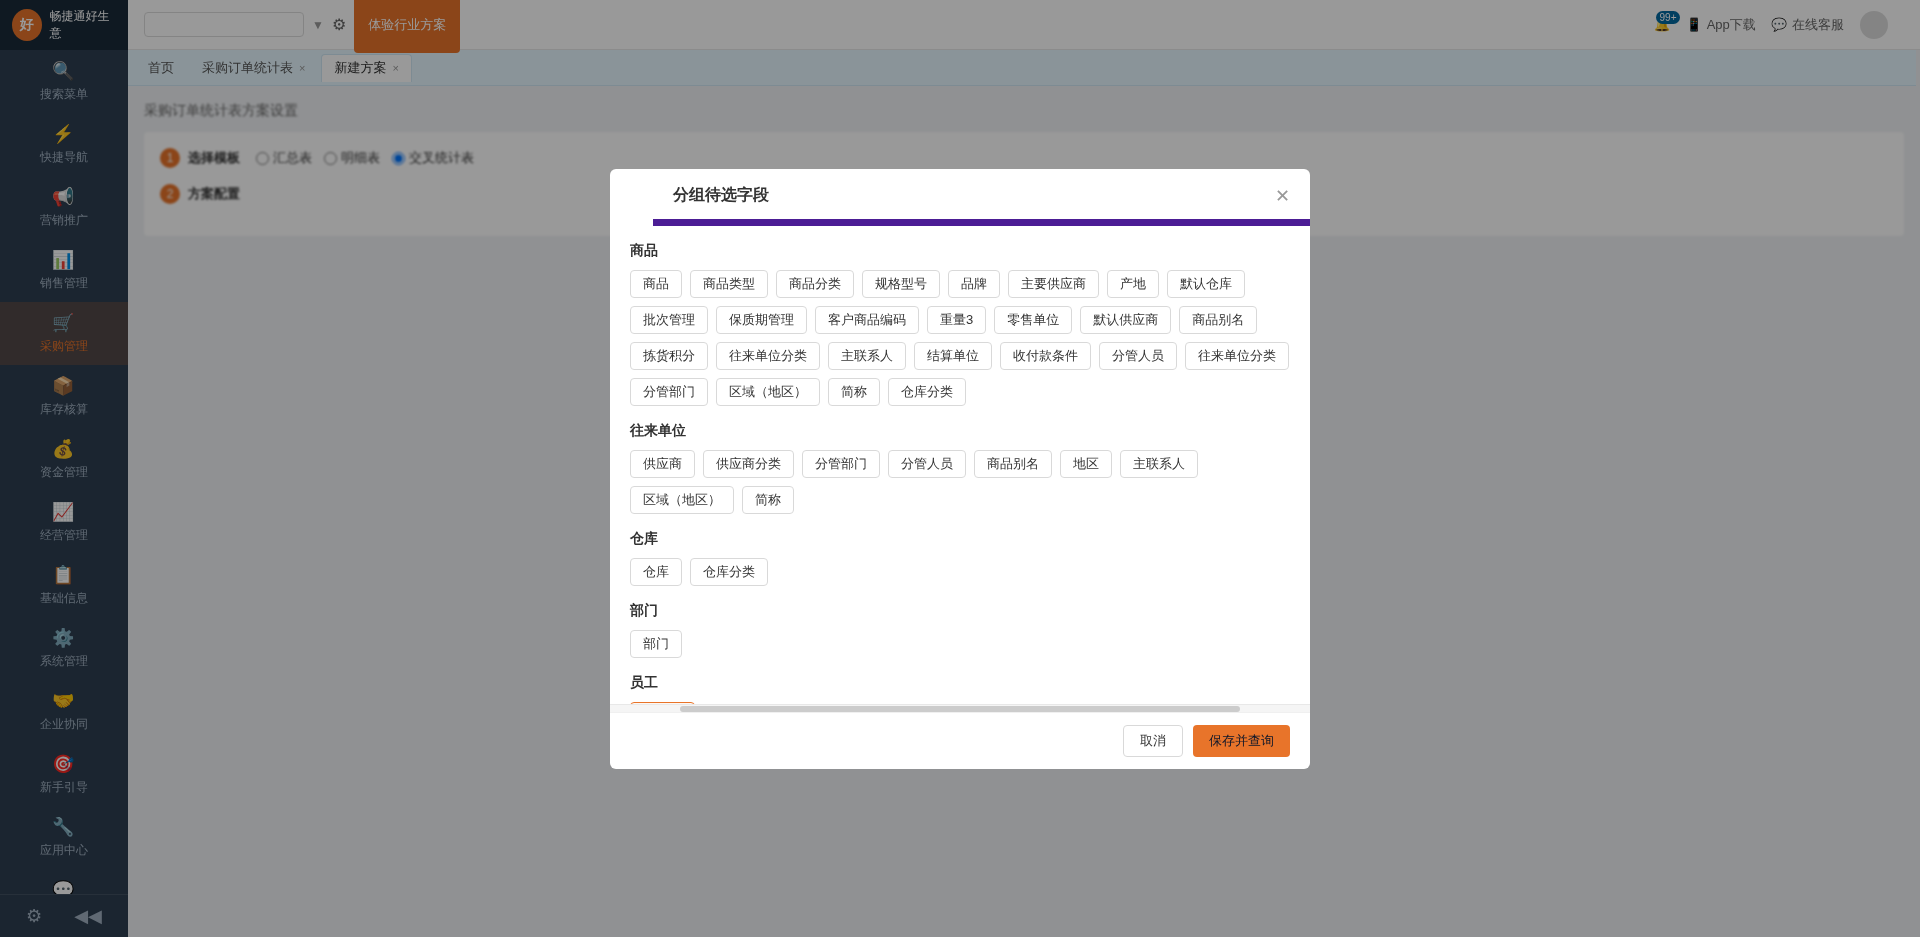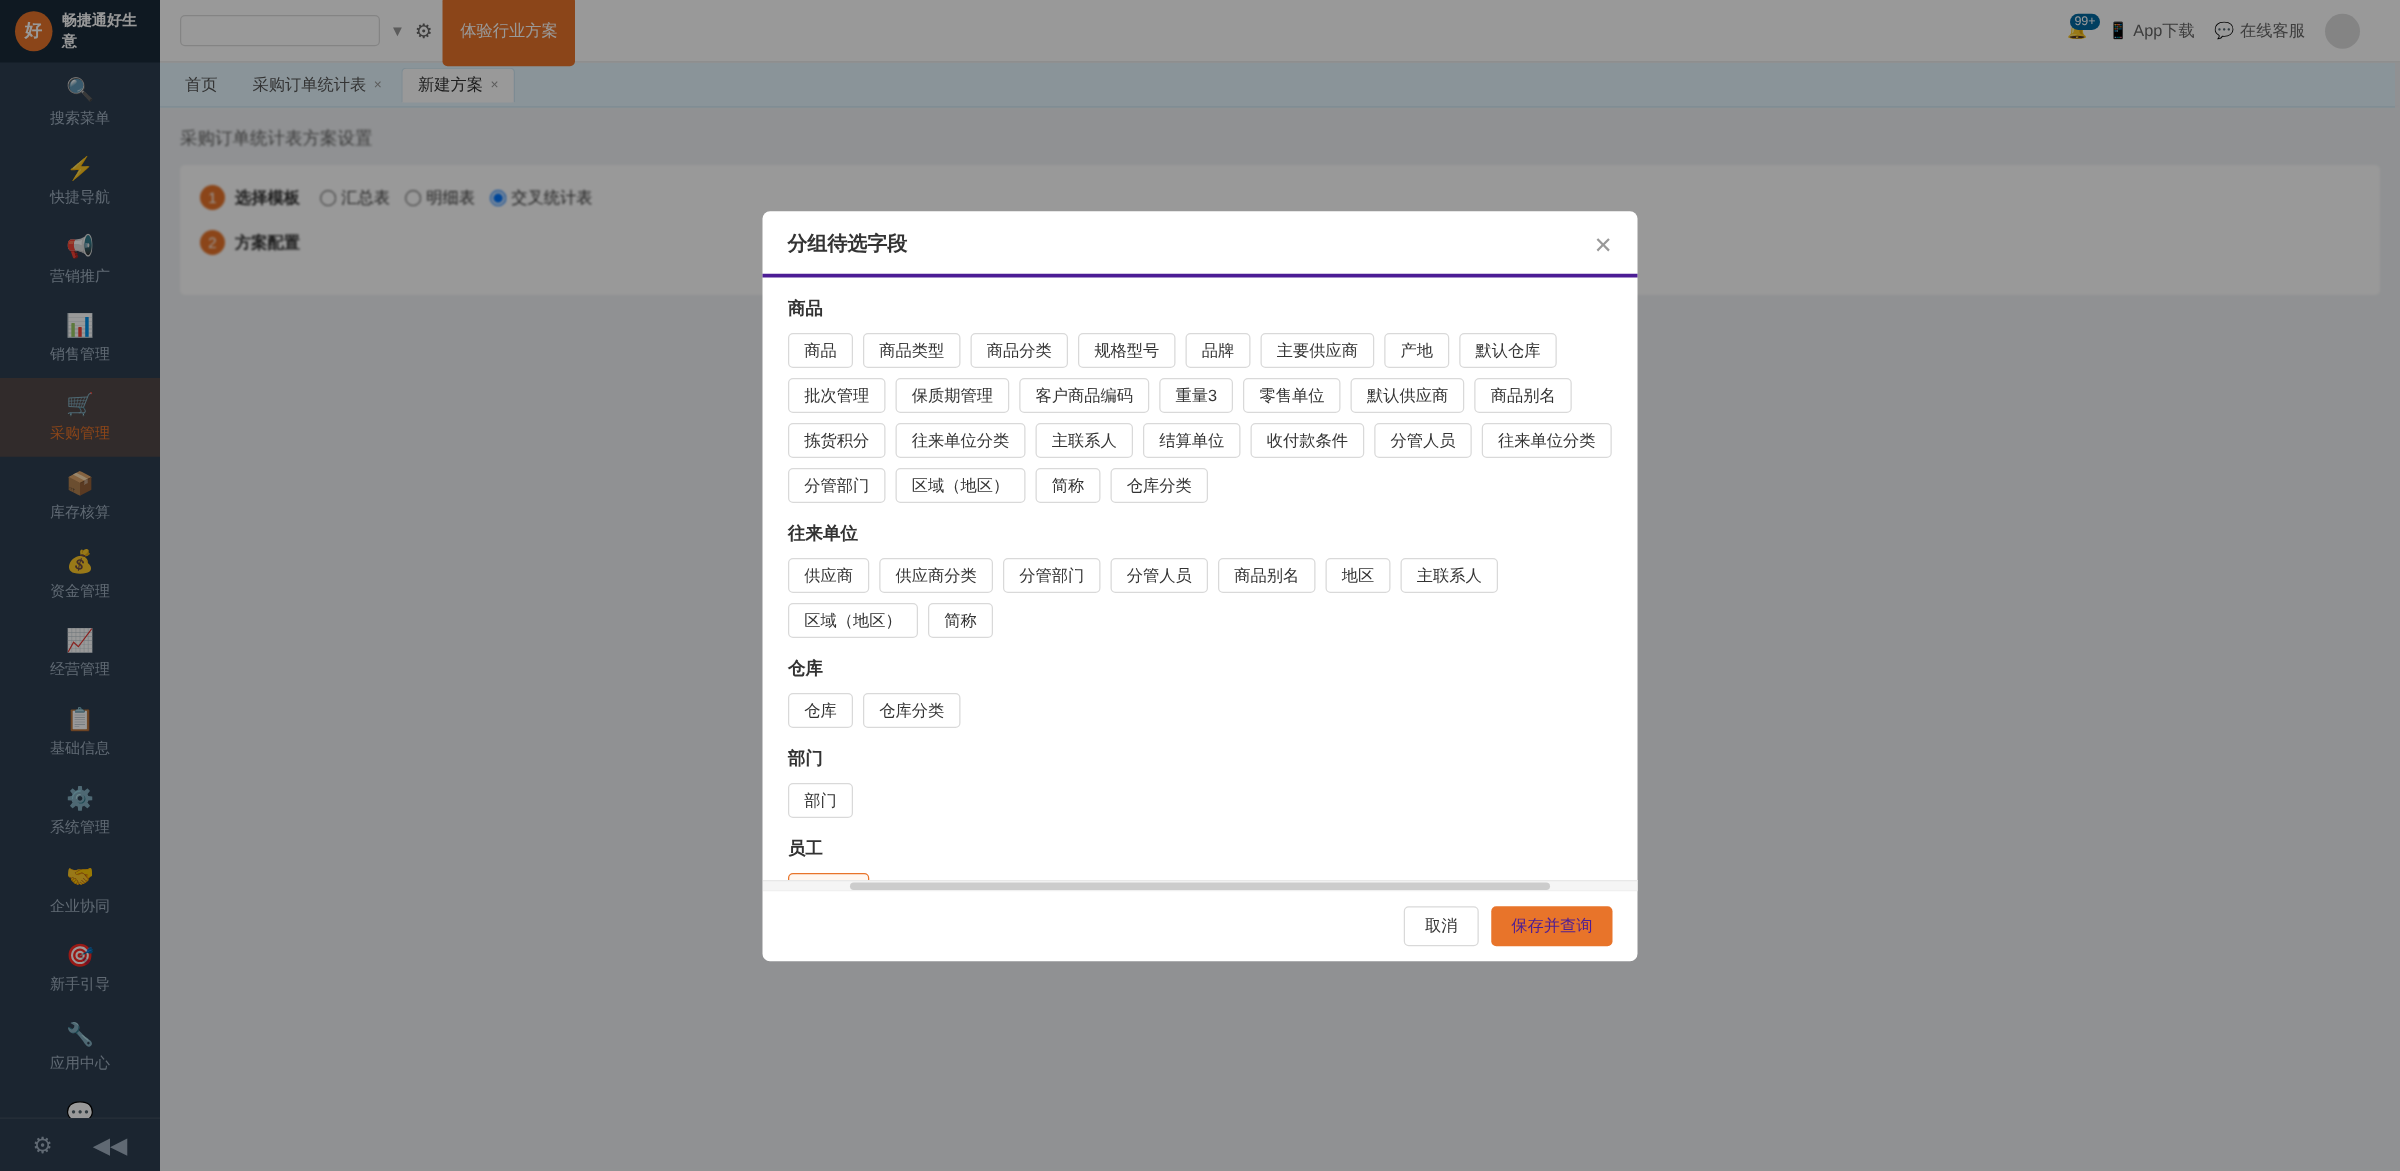--- a/index.html
+++ b/index.html
@@ -6,21 +6,21 @@
     body { font-family: 'Microsoft YaHei', Arial, sans-serif; font-size: 13px; background: #f0f2f5; color: #333; height: 937px; overflow: hidden; }
 
     
     .sidebar {
       position: fixed; left: 0; top: 0; width: 128px; height: 100%; background: #2d3e50; display: flex; flex-direction: column; z-index: 100;
     }
     .sidebar-logo {
       height: 50px; display: flex; align-items: center; padding: 0 12px; background: #1a2b3a;
     }
     .sidebar-logo-icon { width: 32px; height: 32px; background: #e8742a; border-radius: 50%; display: flex; align-items: center; justify-content: center; color: white; font-size: 14px; font-weight: bold; margin-right: 8px; }
-    .sidebar-logo-text { color: #fff; font-size: 12px; font-weight: bold; }
+    .sidebar-logo-text { color: #fff; font-size: 12px; }
     .sidebar-menu { flex: 1; overflow-y: auto; }
     .sidebar-item {
       display: flex; flex-direction: column; align-items: center; padding: 10px 0; cursor: pointer; color: #a0b0c0; font-size: 12px; gap: 4px;
     }
     .sidebar-item.active { background: rgba(232,116,42,0.2); color: #e8742a; }
     .sidebar-item-icon { font-size: 18px; }
     .sidebar-bottom { padding: 10px; display: flex; justify-content: space-around; border-top: 1px solid rgba(255,255,255,0.1); }
     .sidebar-bottom-btn { background: none; border: none; color: #a0b0c0; cursor: pointer; font-size: 18px; }
 
     
@@ -66,30 +66,30 @@
     
     .overlay {
       position: fixed; inset: 0; background: rgba(0,0,0,0.4); z-index: 200; display: flex; align-items: center; justify-content: center;
     }
 
     
     .dialog {
       background: #fff; border-radius: 6px; width: 700px; max-height: 600px; display: flex; flex-direction: column; position: relative; z-index: 201;
     }
     .dialog-header {
-      padding: 16px 20px 12px; border-bottom: 3px solid #4c1d95; display: flex; justify-content: space-between; align-items: center;
+      padding: 16px 20px 12px; border-bottom: 7px solid #4c1d95; display: flex; justify-content: space-between; align-items: center; margin-left: 43px;
     }
     .dialog-title { font-size: 16px; font-weight: bold; color: #333; }
     .dialog-close { background: none; border: none; font-size: 18px; color: #999; cursor: pointer; }
     .dialog-body { flex: 1; overflow-y: auto; padding: 16px 20px; }
     .dialog-footer {
       padding: 12px 20px; border-top: 1px solid #f0f0f0; display: flex; justify-content: flex-end; gap: 10px;
     }
     .btn-cancel { background: #fff; border: 1px solid #d9d9d9; border-radius: 4px; padding: 6px 16px; cursor: pointer; font-size: 13px; color: #333; }
-    .btn-confirm { background: #e8742a; border: none; border-radius: 4px; padding: 6px 16px; cursor: pointer; font-size: 13px; color: #4c1d95; }
+    .btn-confirm { background: #e8742a; border: none; border-radius: 4px; padding: 6px 16px; cursor: pointer; font-size: 13px; color: #0f172a; }
 
     
     .field-section { margin-bottom: 16px; }
     .field-section-title { font-size: 14px; font-weight: bold; color: #333; margin-bottom: 10px; }
     .field-tags { display: flex; flex-wrap: wrap; gap: 8px; }
     .field-tag {
       border: 1px solid #d9d9d9; border-radius: 4px; padding: 4px 12px; font-size: 13px; cursor: pointer; color: #333; background: #fff;
     }
     .field-tag.selected { border-color: #e8742a; color: #e8742a; background: #fff7f0; }
 

